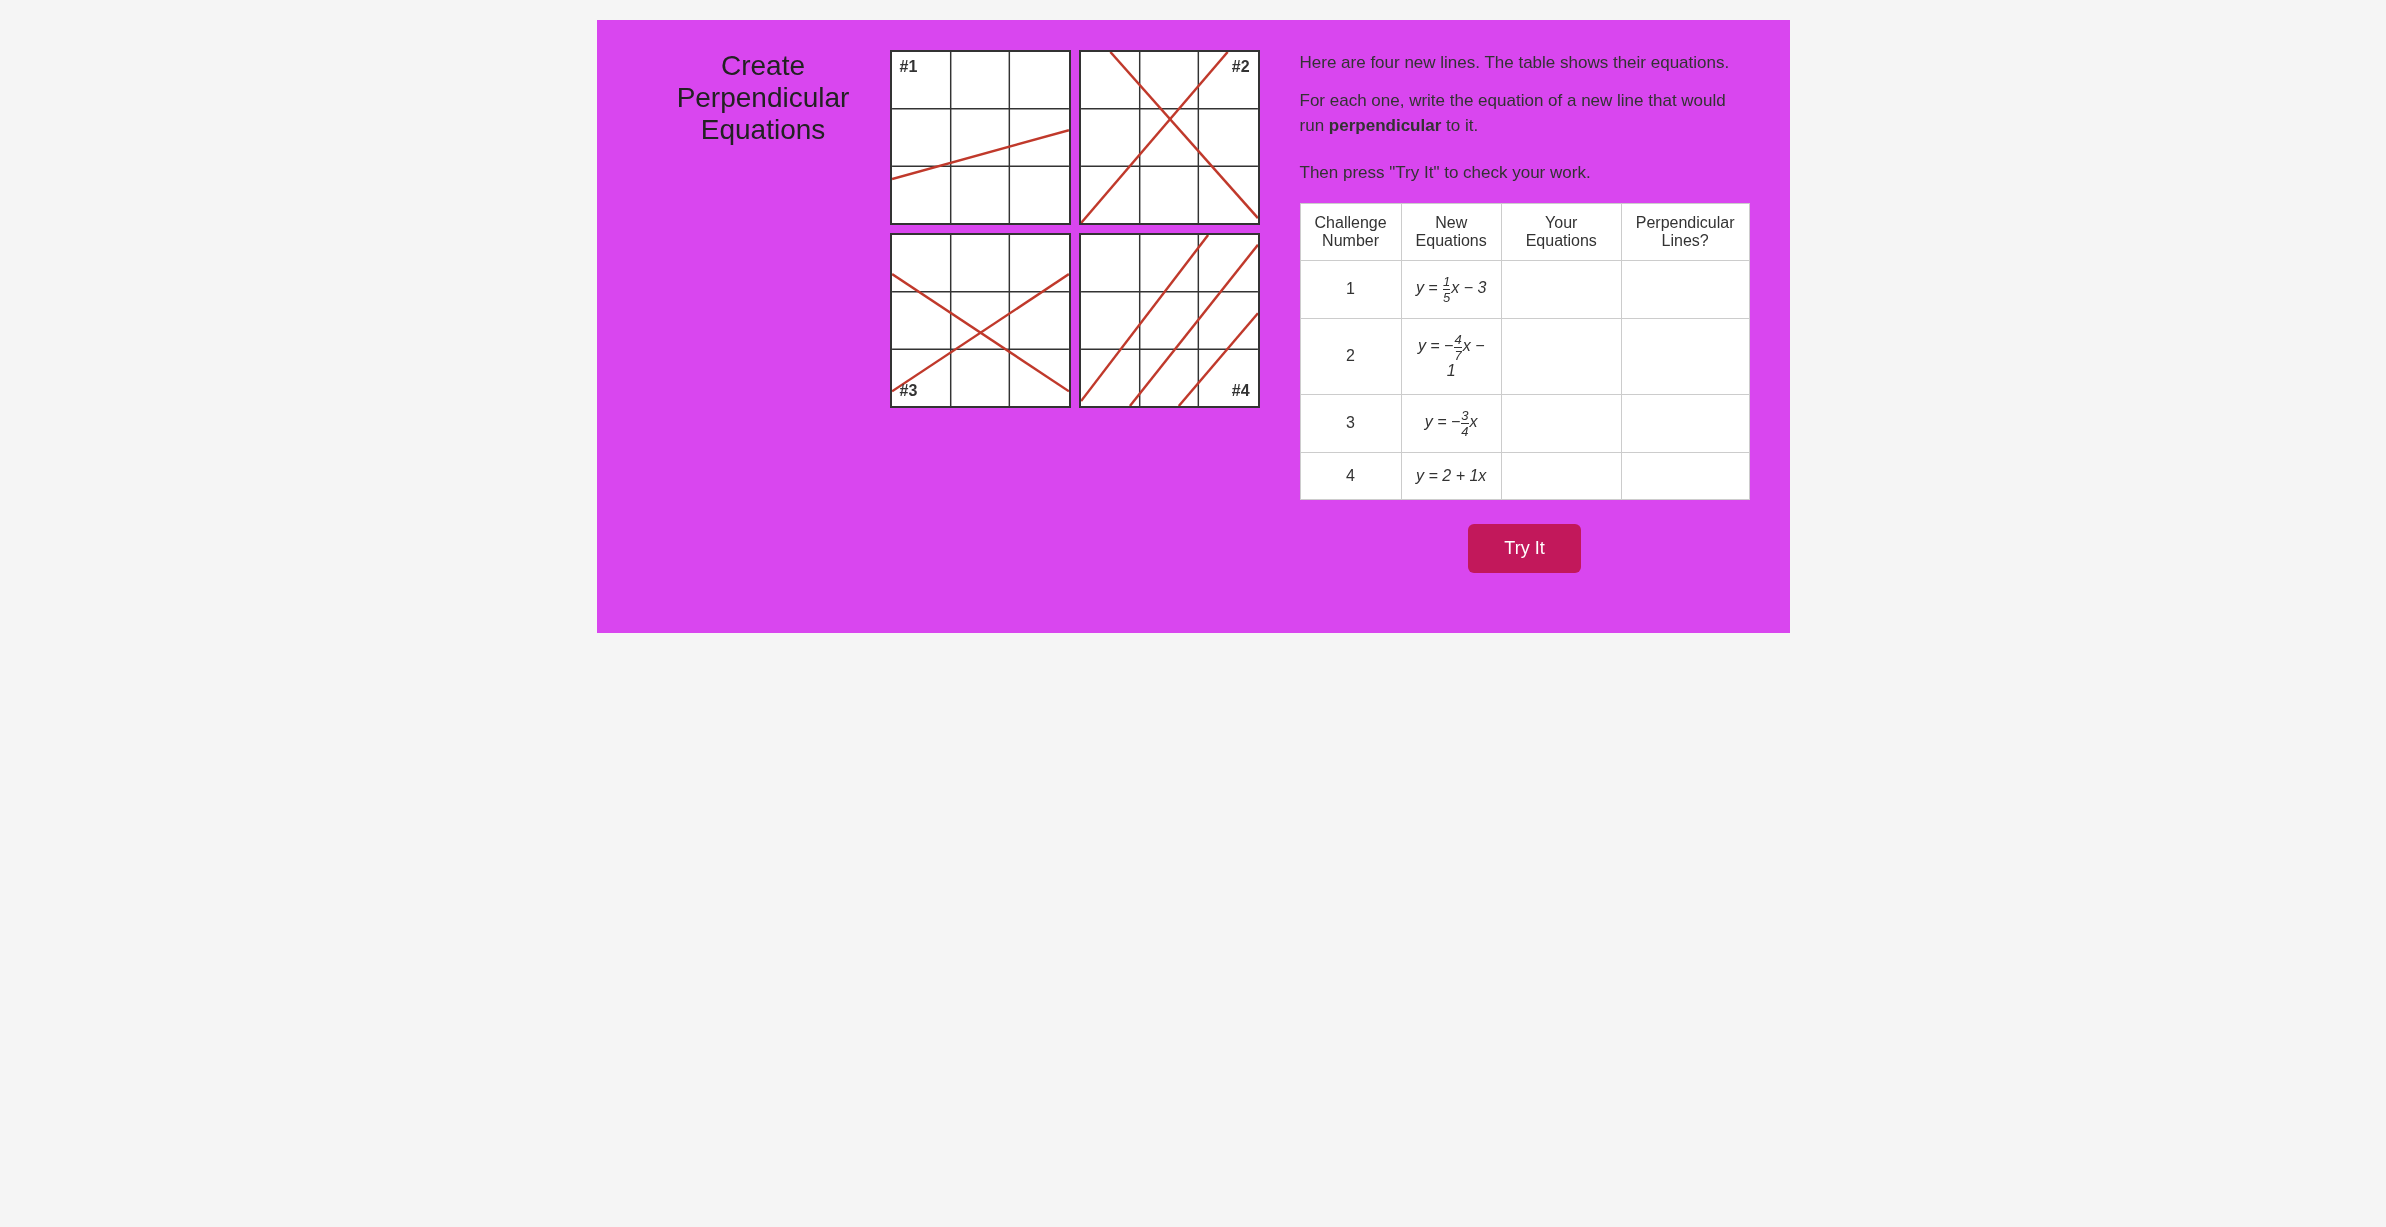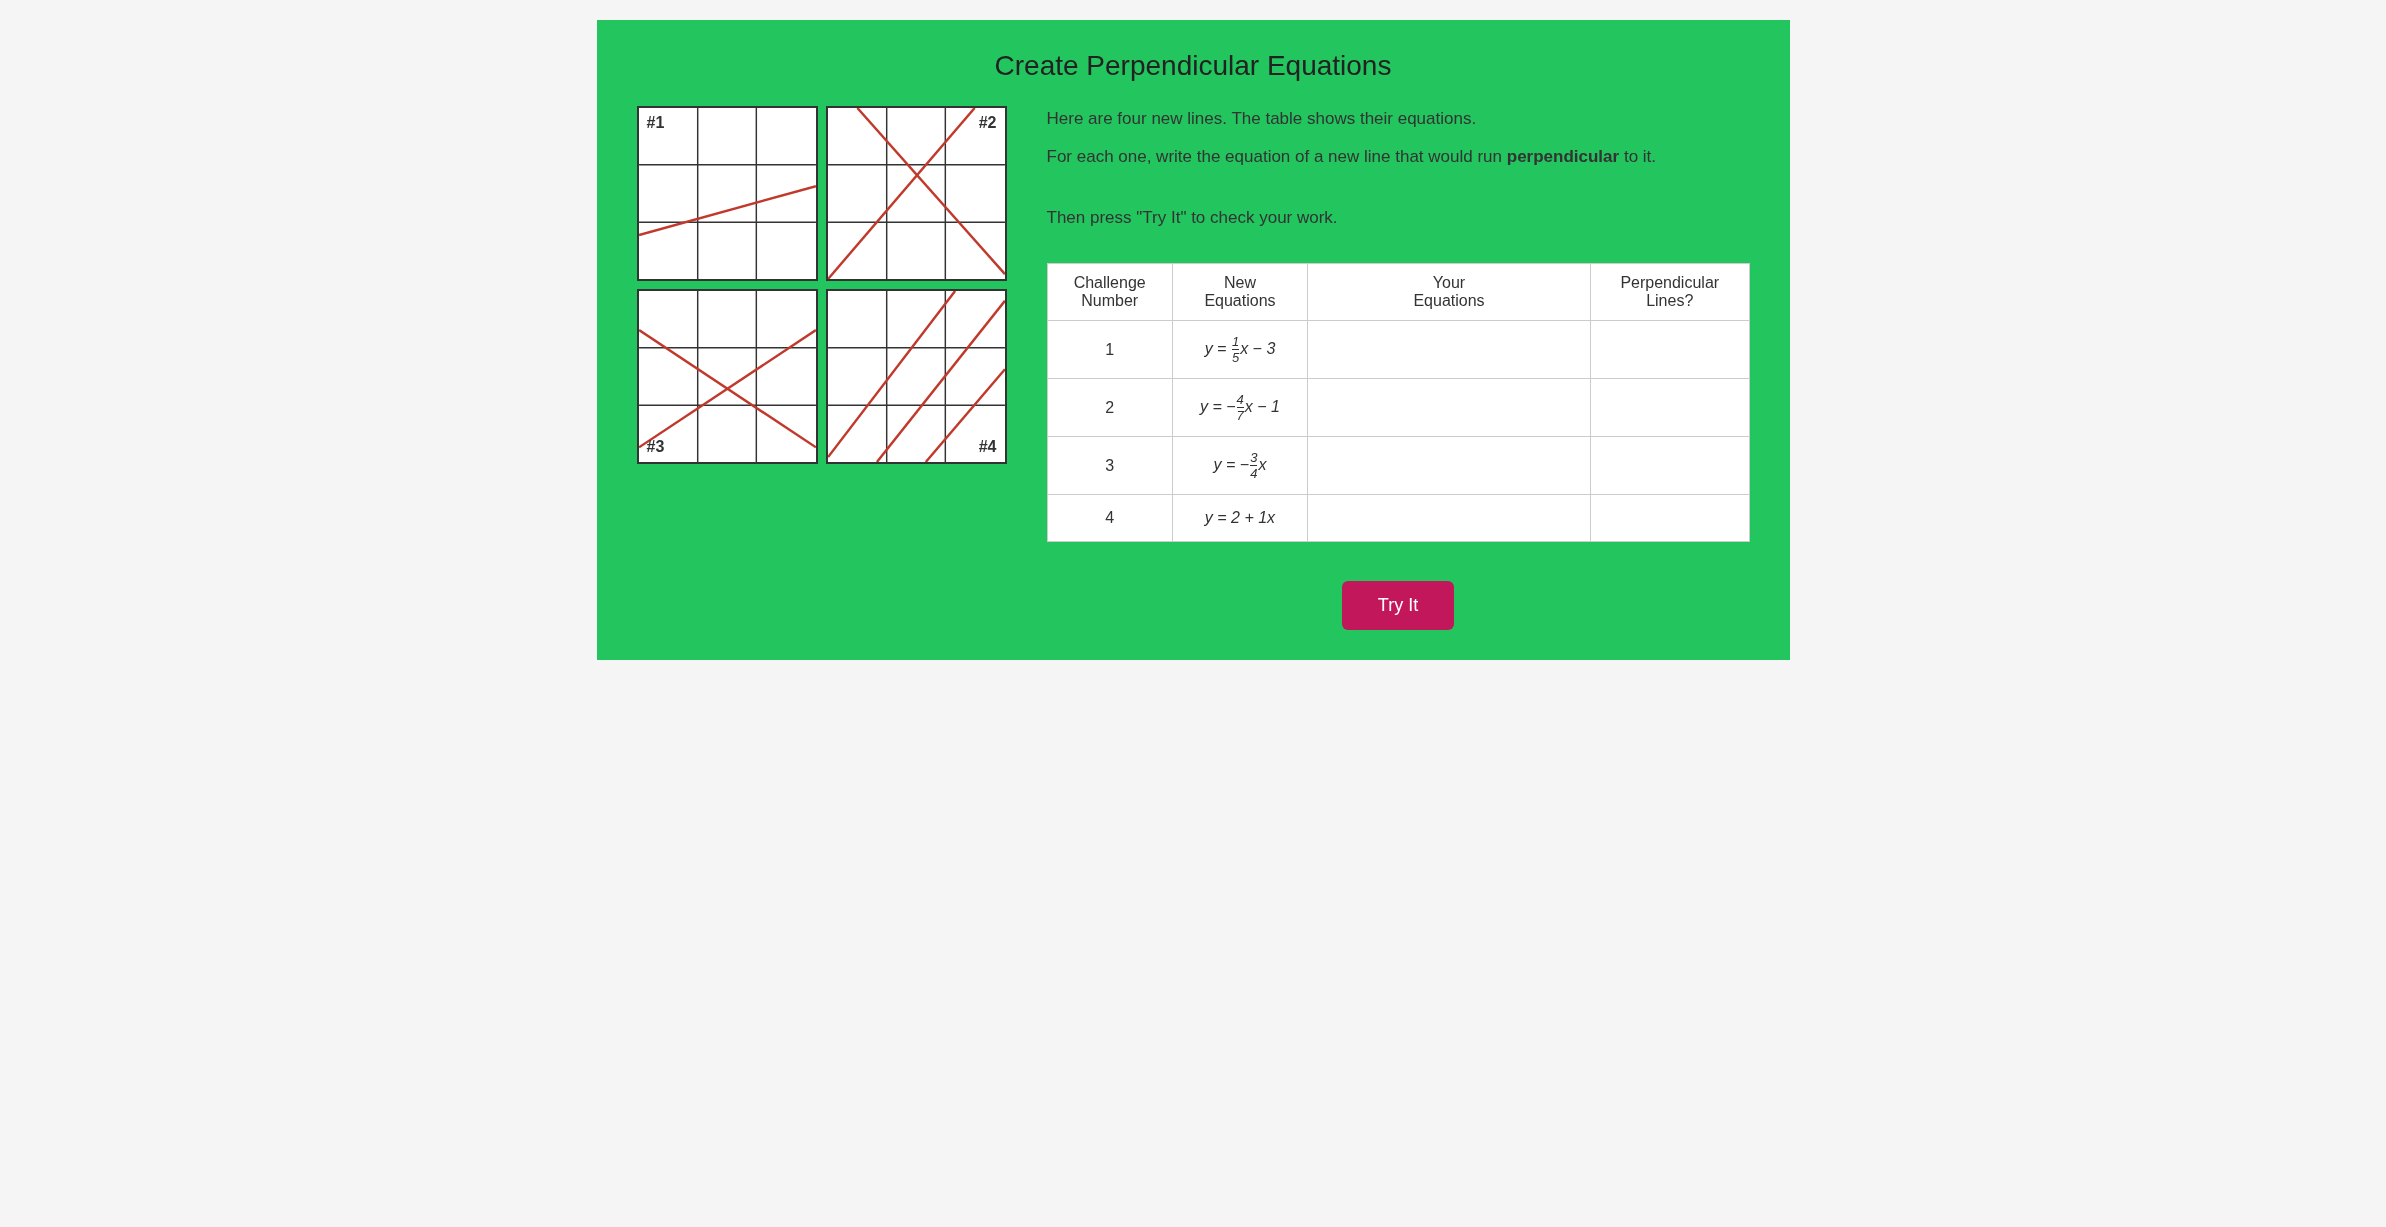--- a/index.html
+++ b/index.html
@@ -6,26 +6,26 @@
     body {
       font-family: Arial, sans-serif;
       background: #f5f5f5;
       display: flex;
       justify-content: center;
       align-items: flex-start;
       min-height: 100vh;
       padding: 20px;
     }
     .page-container {
-      background: #22c55e;
+      background: #d946ef;
       width: 1193px;
       min-height: 613px;
       padding: 30px 40px;
       display: flex;
-      flex-direction: column;
+      flex-direction: row;
     }
     .page-title {
       text-align: center;
       font-size: 28px;
       font-weight: 400;
       color: #222;
       margin-bottom: 24px;
     }
     .content-area {
       display: flex;
@@ -56,21 +56,21 @@
     }
     .graph-box svg {
       width: 100%;
       height: 100%;
     }
     
     .right-panel {
       flex: 1;
       display: flex;
       flex-direction: column;
-      gap: 27px;
+      gap: 12px;
     }
     .instructions {
       font-size: 17px;
       color: #333;
       line-height: 1.5;
     }
     .instructions strong {
       font-weight: bold;
     }
     .instructions p {

